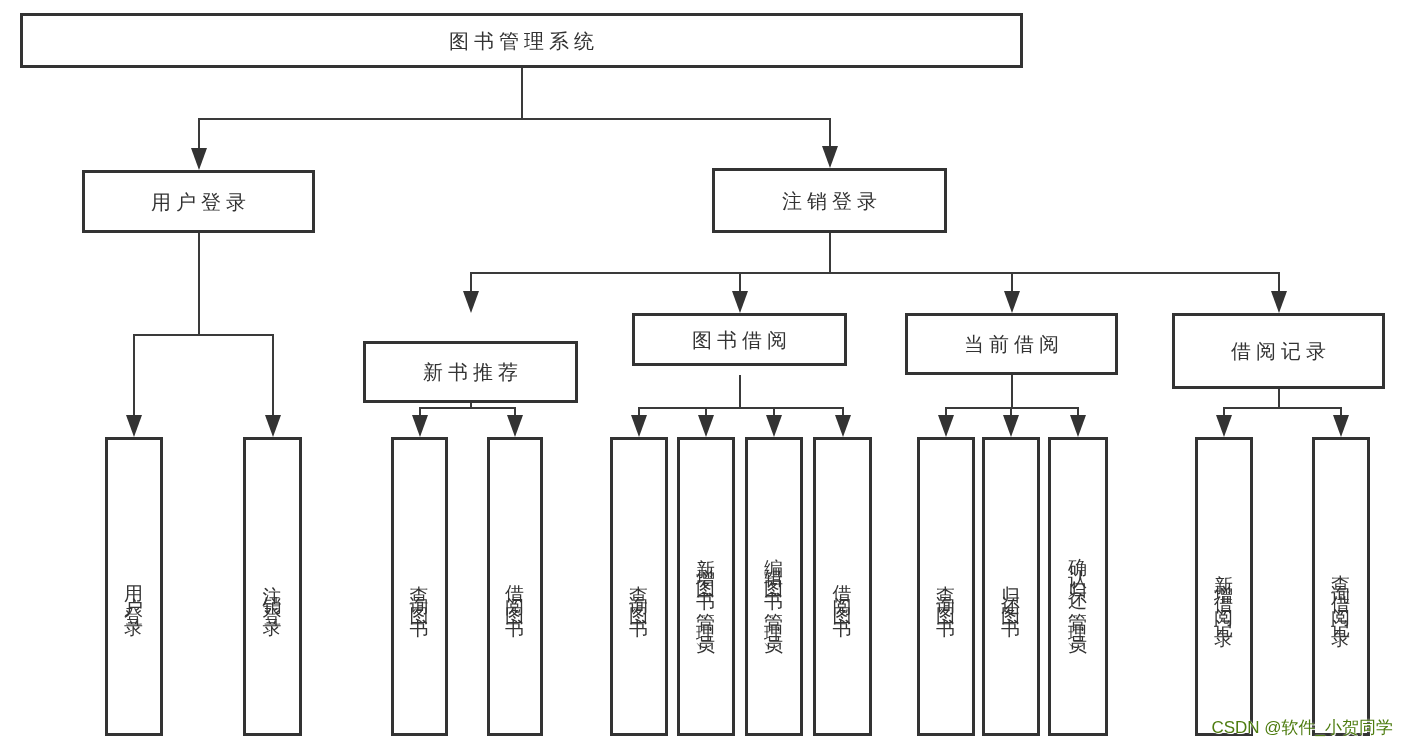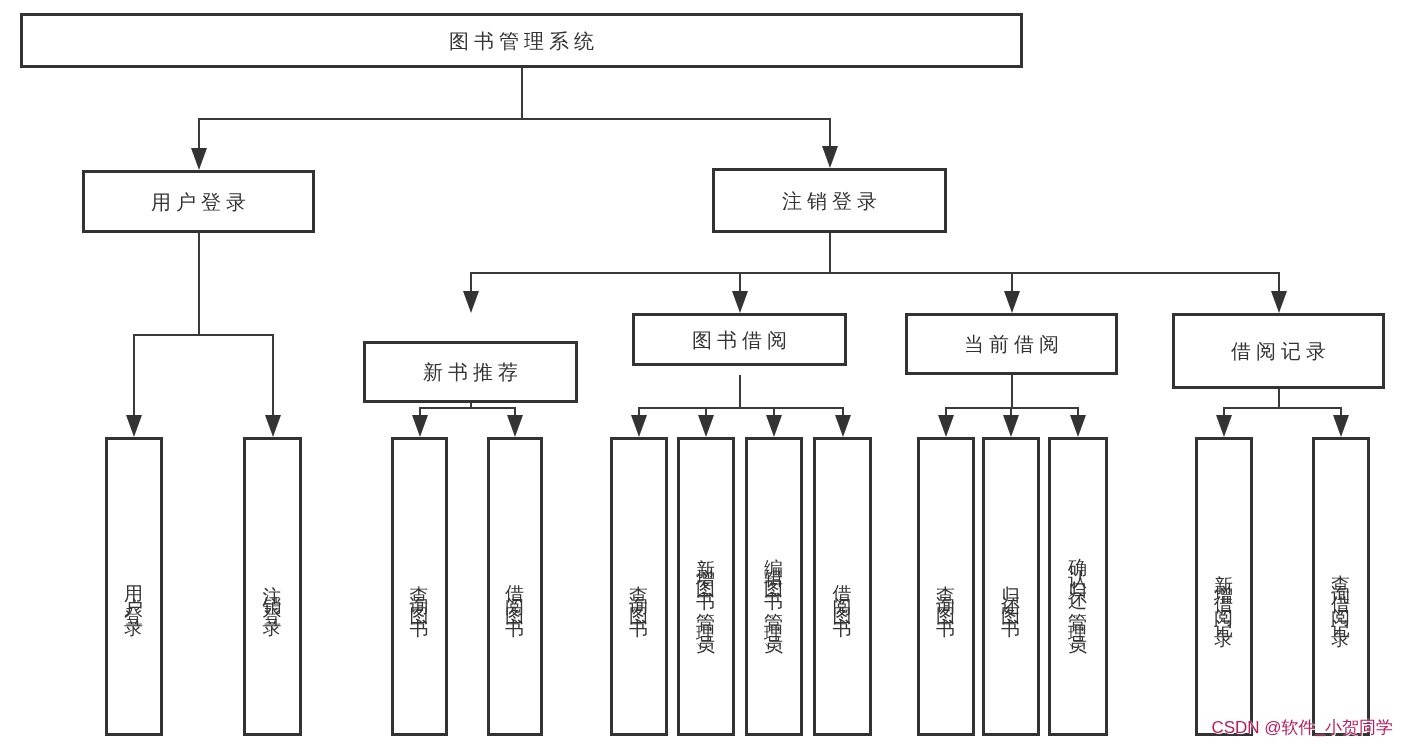--- a/index.html
+++ b/index.html
@@ -55,21 +55,21 @@
     border-left: 8px solid transparent;
     border-right: 8px solid transparent;
     border-top: 22px solid #333333;
     z-index: 1;
   }
   .watermark {
     position: absolute;
     right: 12px;
     bottom: 8px;
     font-size: 17px;
-    color: #be185d;
+    color: #4d7c0f;
     text-shadow: 0 0 2px #ffffff, 1px 1px 0 #ffffff;
     z-index: 3;
     white-space: nowrap;
   }
 </style>
 </head>
 <body>
 
 <div class="canvas">
   <div id="edges-layer">

